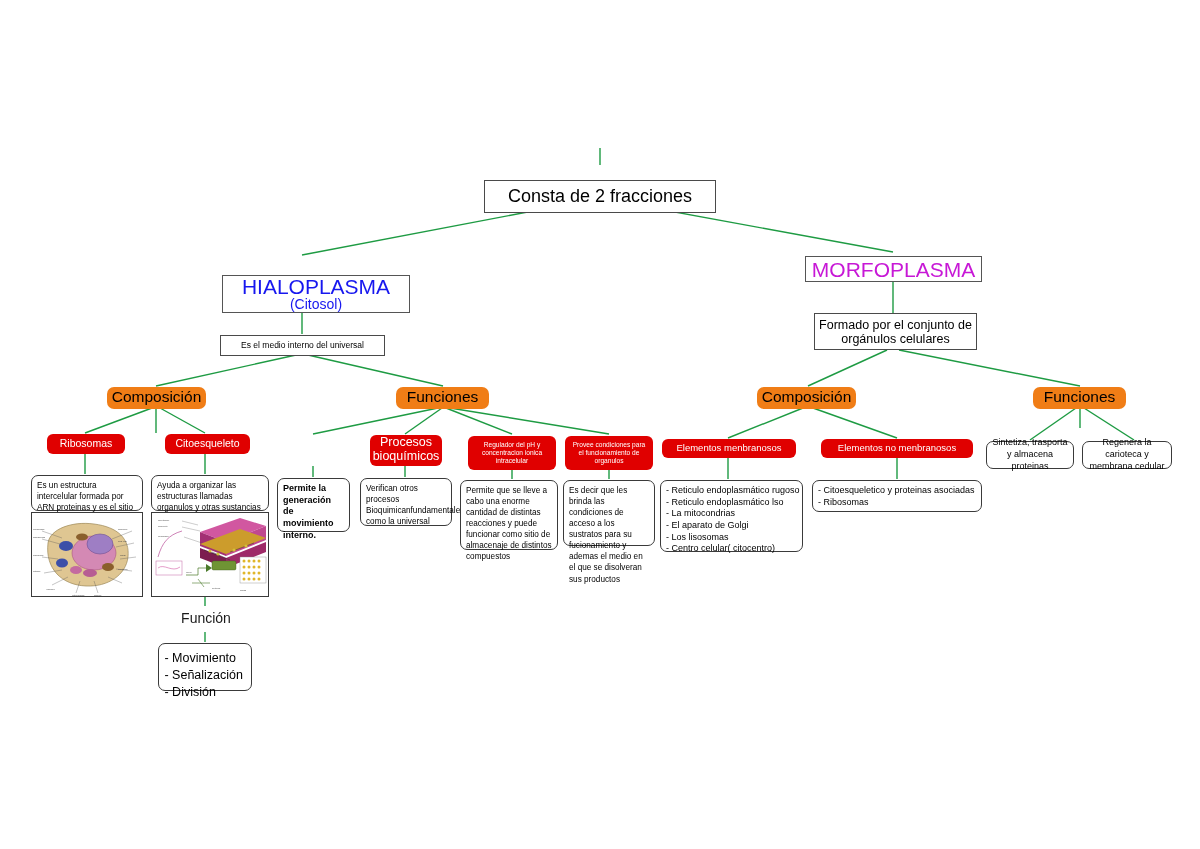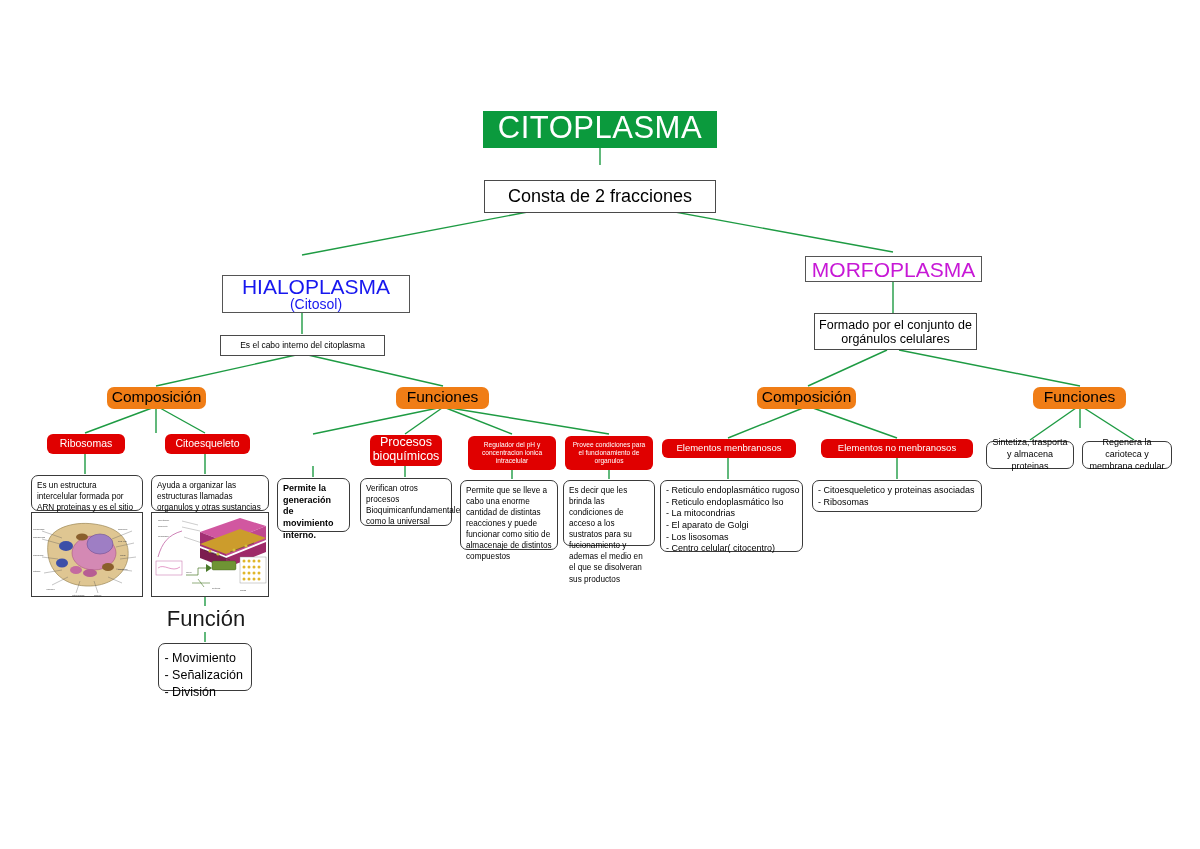--- a/index.html
+++ b/index.html
@@ -90,21 +90,21 @@
     color: #ffffff;
     border-radius: 6px;
     font-size: 12.5px;
     padding: 2px 7px 3px;
     line-height: 1.1;
   }
   .n-red.sm  { font-size: 10.5px; }
   .n-red.xs  { font-size: 6.6px; line-height: 1.25; padding: 3px 5px; }
 
   
-  .n-bare { font-size: 22px; color: #1a1a1a; }
+  .n-bare { font-size: 14px; color: #1a1a1a; }
 
   
   .n-pic {
     background: #ffffff;
     border: 1px solid #3a3a3a;
     overflow: hidden;
     padding: 0;
   }
   .pic-inner { position: relative; width: 100%; height: 100%; }
 
@@ -165,35 +165,32 @@
       <path d="M1076,408 L1030,440"></path>
       <path d="M1084,408 L1134,440"></path>
       <path d="M1080,408 L1080,428"></path>
 
       <path d="M728,458 L728,479"></path>
 
       <path d="M897,458 L897,479"></path>
     </g>
   </svg>
 
-  <div class="node n-title" style="left:483px; top:111px; width:234px; height:37px;">
-    <span>CITOPLASMA</span>
-  </div>
 
   <div class="node n-box sub" style="left:484px; top:180px; width:232px; height:33px;">
     <span>Consta de 2 fracciones</span>
   </div>
 
   <div class="node n-frame" style="left:222px; top:255px; width:188px; height:38px;margin-top:20px;">
     <span class="l1 c-blue">HIALOPLASMA</span>
     <span class="l2 c-blue">(Citosol)</span>
   </div>
 
   <div class="node n-box tiny" style="left:220px; top:335px; width:165px; height:21px;">
-    <span>Es el cabo interno del citoplasma</span>
+    <span>Es el medio interno del universal</span>
   </div>
 
   <div class="node n-orange" style="left:107px; top:387px; width:99px; height:22px;">
     <span>Composición</span>
   </div>
 
   <div class="node n-orange" style="left:396px; top:387px; width:93px; height:22px;">
     <span>Funciones</span>
   </div>
 

